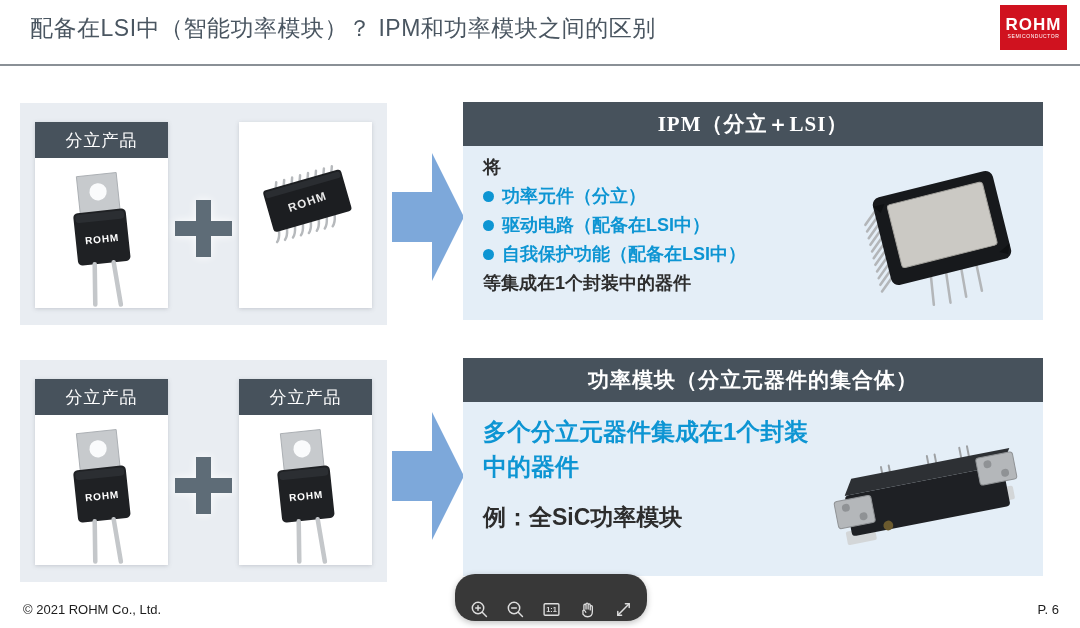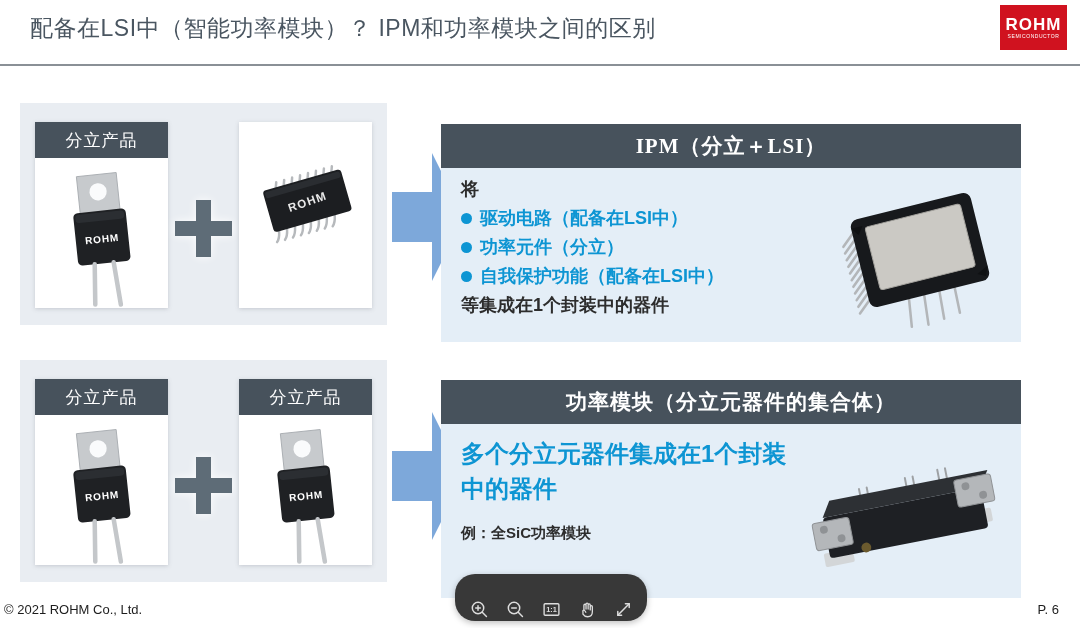--- a/index.html
+++ b/index.html
@@ -35,52 +35,52 @@
 
   .plus{position:absolute;left:155px;top:97px;width:57px;height:57px;
         filter:drop-shadow(0 0 5px rgba(255,255,255,.95));}
   .plus::before{content:"";position:absolute;left:21px;top:0;width:15px;height:57px;background:#5e6c77;}
   .plus::after{content:"";position:absolute;left:0;top:21px;width:57px;height:15px;background:#5e6c77;}
 
   .flow-arrow{position:absolute;left:392px;width:72px;height:128px;}
   #arrow1{top:153px;} #arrow2{top:412px;}
 
   
-  .result{position:absolute;left:441px;width:580px;height:280px;margin-top:22px;}
+  .result{position:absolute;left:463px;width:580px;height:280px;}
   #result1{top:102px;} #result2{top:358px;}
   .result-header{height:44px;background:var(--slate);color:#fff;display:flex;align-items:center;
         justify-content:center;font-size:21px;font-weight:bold;letter-spacing:1px;
         font-family:"Liberation Serif","DejaVu Serif",serif;}
   .result-body{position:relative;height:174px;background:var(--panel_blue);}
 
   .r1-lines{position:absolute;left:20px;top:7px;}
   .tline{display:flex;align-items:center;font-size:18px;font-weight:bold;
         color:var(--dark_text);line-height:29px;white-space:nowrap;}
   .tline.blue{color:var(--accent_blue);}
   .bullet{width:11px;height:11px;border-radius:50%;background:var(--accent_blue);
         margin-right:8px;flex:0 0 auto;}
 
   .emphasis{position:absolute;left:20px;top:12px;font-size:24px;font-weight:bold;
         color:var(--accent_blue);line-height:35px;}
-  .example{position:absolute;left:20px;top:100px;font-size:15px;font-weight:bold;color:var(--dark_text);}
+  .example{position:absolute;left:20px;top:100px;font-size:23px;font-weight:bold;color:var(--dark_text);}
 
   .device-img{position:absolute;}
   #ipm-img{right:22px;top:10px;}
   #sic-img{right:8px;top:26px;}
 
   
   .viewer-toolbar{position:absolute;left:455px;top:574px;width:192px;height:47px;
         background:var(--toolbar_bg);border-radius:20px;display:flex;align-items:flex-end;
         justify-content:space-evenly;box-shadow:0 2px 6px rgba(0,0,0,.25);}
   .tb-btn{width:24px;height:24px;display:flex;align-items:center;justify-content:center;
         cursor:pointer;background:none;border:none;padding:0;}
   .tb-btn svg{display:block;}
 
   
-  .copyright{position:absolute;left:4px;bottom:11px;font-size:13px;color:#1d1d1d;}
+  .copyright{position:absolute;left:23px;bottom:11px;font-size:13px;color:#1d1d1d;}
   .page-num{position:absolute;right:21px;bottom:11px;font-size:13px;color:#1d1d1d;}
 </style>
 </head>
 <body>
 
 <svg width="0" height="0" style="position:absolute" aria-hidden="true">
   <defs>
     <symbol id="sym-to220" viewBox="0 0 110 160">
       <g transform="rotate(-6 55 80)">
         <rect x="34" y="10" width="44" height="44" fill="#c7cacd" stroke="#a9adb1" stroke-width="1"></rect>
@@ -151,25 +151,25 @@
 
   <div class="result" id="result1">
     <div class="result-header">IPM（分立＋LSI）</div>
     <div class="result-body">
       <div class="r1-lines">
         <div class="tline">
             <span>将</span>
           </div>
         <div class="tline blue">
             <span class="bullet"></span>
-            <span>驱动电路（配备在LSI中）</span>
+            <span>功率元件（分立）</span>
           </div>
         <div class="tline blue">
             <span class="bullet"></span>
-            <span>功率元件（分立）</span>
+            <span>驱动电路（配备在LSI中）</span>
           </div>
         <div class="tline blue">
             <span class="bullet"></span>
             <span>自我保护功能（配备在LSI中）</span>
           </div>
         <div class="tline">
             <span>等集成在1个封装中的器件</span>
           </div>
       </div>
       <svg class="device-img" id="ipm-img" width="178" height="152" viewBox="0 0 180 155">

